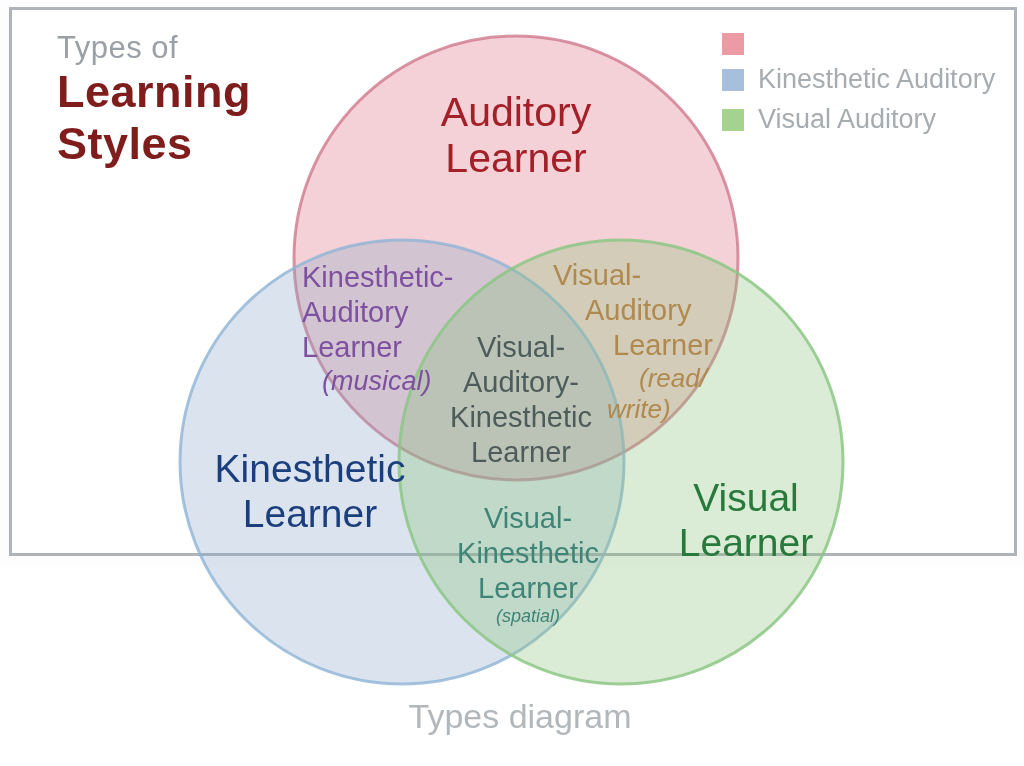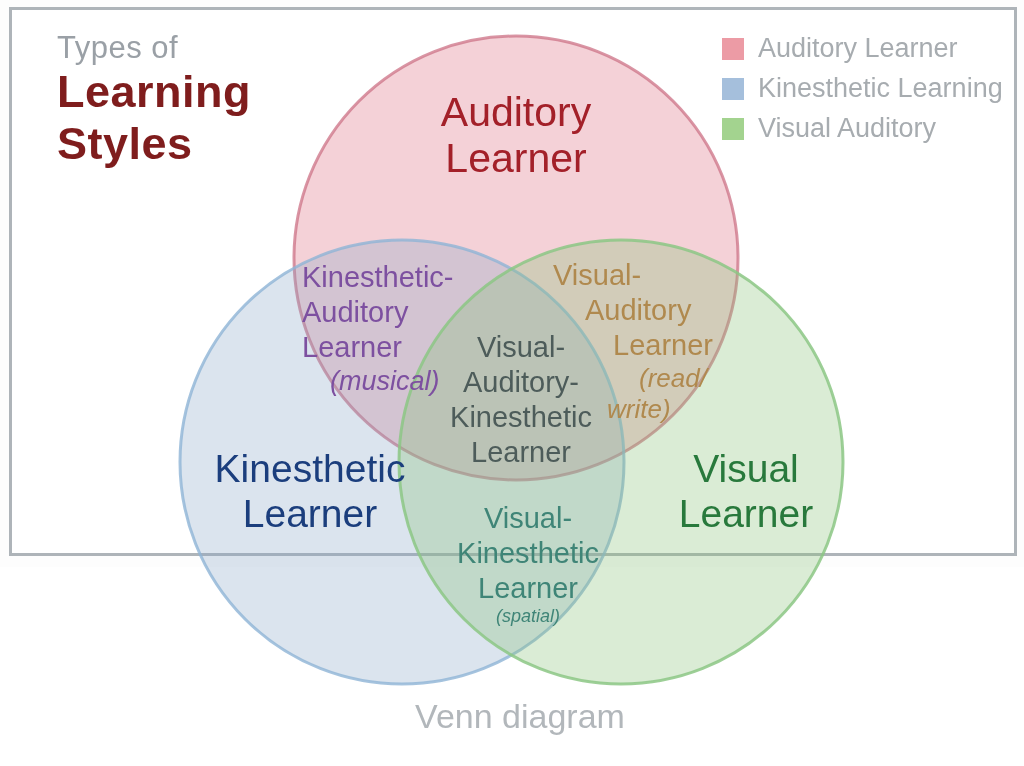--- a/index.html
+++ b/index.html
@@ -32,21 +32,21 @@
   .lbl .note { font-style: italic; }
 
   .lbl-auditory { left: 516px; top: 90px; transform: translateX(-50%); text-align: center;
                   font-size: 41px; line-height: 1.12; }
   .lbl-kin-big  { left: 310px; top: 447px; transform: translateX(-50%); text-align: center;
                   font-size: 39px; line-height: 1.15; }
   .lbl-vis-big  { left: 746px; top: 447px; transform: translateX(-50%); text-align: center;
                   font-size: 39px; line-height: 1.15; }
 
   .lbl-ka { left: 302px; top: 260px; font-size: 29px; line-height: 1.21; text-align: left; }
-  .lbl-ka .note { font-size: 27px; margin-left: 28px; }
+  .lbl-ka .note { font-size: 27px; margin-left: 20px; }
 
   .lbl-va { left: 553px; top: 258px; font-size: 29px; line-height: 1.21; text-align: left; }
   .lbl-va .l2 { margin-left: 32px; }
   .lbl-va .l3 { margin-left: 60px; }
   .lbl-va .note { font-size: 26px; line-height: 1.18; }
   .lbl-va .n1 { margin-left: 86px; }
   .lbl-va .n2 { margin-left: 54px; }
 
   .lbl-center { left: 521px; top: 330px; transform: translateX(-50%); text-align: center;
                 font-size: 29px; line-height: 1.21; }
@@ -72,43 +72,42 @@
 
   <div class="title">
     <div class="t-light">Types of</div>
     <div class="t-bold">Learning</div>
     <div class="t-bold">Styles</div>
   </div>
 
   <div class="legend">
     <div class="legend-row">
       <div class="legend-swatch" style="background: rgb(236, 155, 165);"></div>
-      <div class="legend-label">Auditory Learner</div>
     </div>
     <div class="legend-row">
       <div class="legend-swatch" style="background: rgb(165, 191, 220);"></div>
-      <div class="legend-label">Kinesthetic Learning</div>
+      <div class="legend-label">Kinesthetic Auditory</div>
     </div>
     <div class="legend-row">
       <div class="legend-swatch" style="background: rgb(163, 211, 143);"></div>
       <div class="legend-label">Visual Auditory</div>
     </div>
   </div>
 
   <div class="lbl lbl-auditory" style="color: rgb(163, 32, 41);">
     <div>Auditory</div>
     <div>Learner</div>
   </div>
 
   <div class="lbl lbl-kin-big" style="color: rgb(27, 62, 125);">
     <div>Kinesthetic</div>
     <div>Learner</div>
   </div>
 
-  <div class="lbl lbl-vis-big" style="color: rgb(40, 121, 60);">
+  <div class="lbl lbl-vis-big" style="color: rgb(40, 121, 60); margin-top: 29px;">
     <div>Visual</div>
     <div>Learner</div>
   </div>
 
   <div class="lbl lbl-ka" style="color: rgb(125, 80, 160);">
     <div>Kinesthetic-</div>
     <div>Auditory</div>
     <div>Learner</div>
     <div class="note">(musical)</div>
   </div>
@@ -128,14 +127,14 @@
     <div>Learner</div>
   </div>
 
   <div class="lbl lbl-vk" style="color: rgb(63, 133, 119);">
     <div>Visual-</div>
     <div>Kinesthetic</div>
     <div>Learner</div>
     <div class="note">(spatial)</div>
   </div>
 
-  <div class="caption">Venn diagram</div>
+  <div class="caption">Types diagram</div>
 </div>
 
 </body></html>

